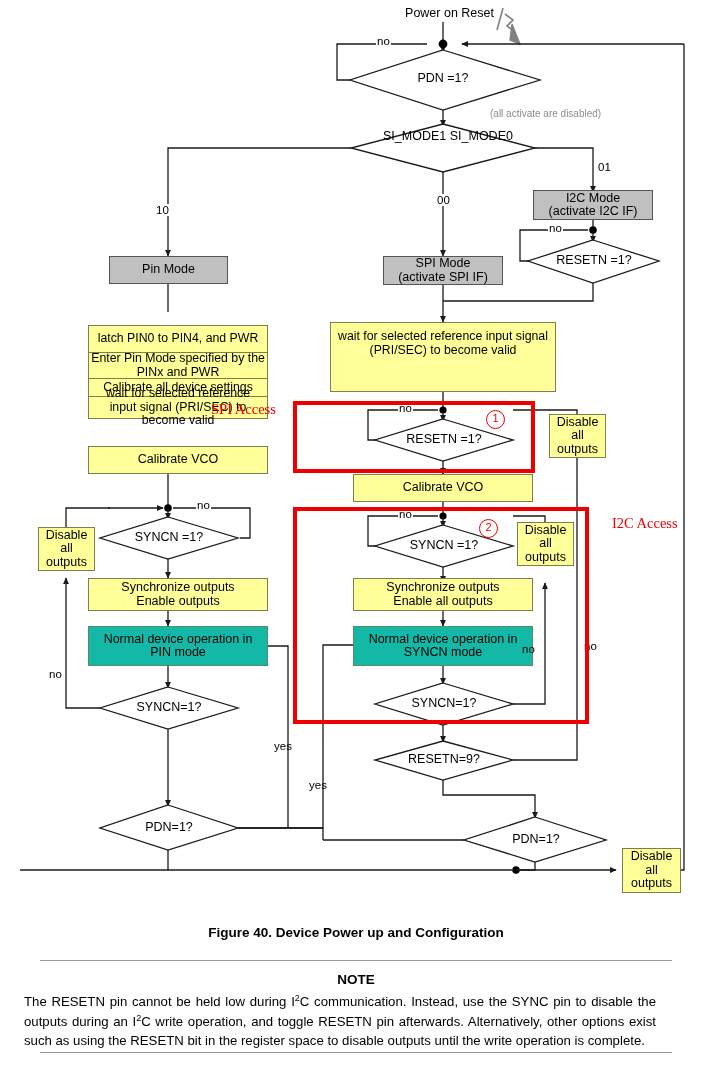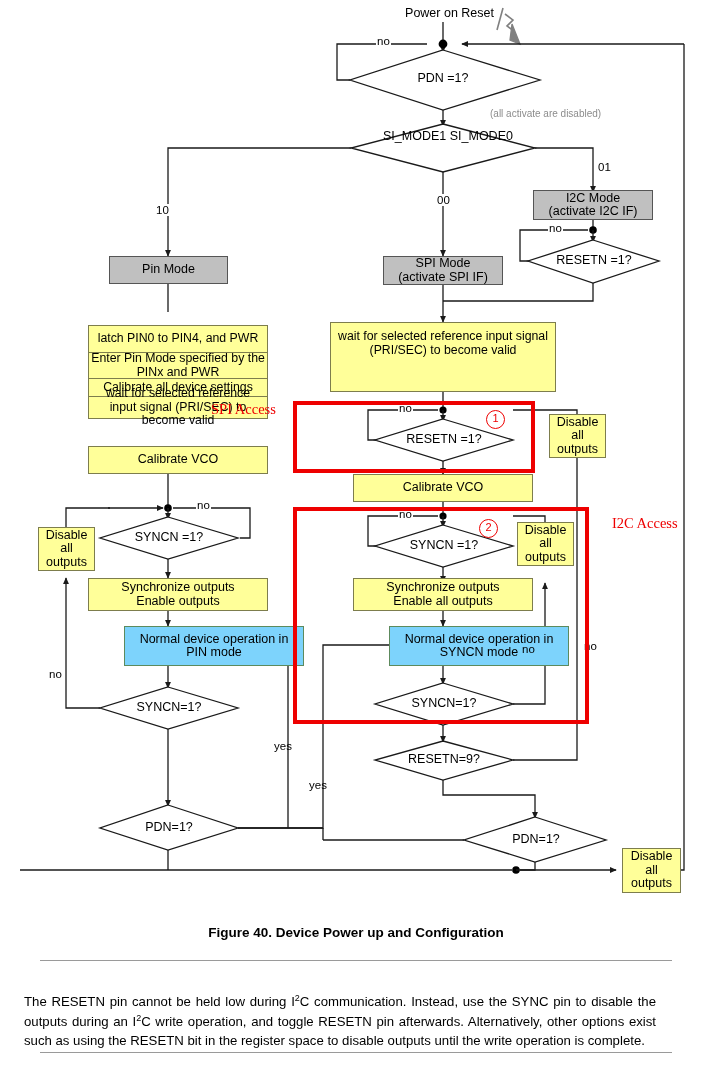--- a/index.html
+++ b/index.html
@@ -43,24 +43,23 @@
     background: #c0c0c0;
     border: 1px solid #555;
     font-size: 12.5px;
   }
   .node.yellow {
     background: #ffff99;
     border: 1px solid #7d7d4d;
     font-size: 12.5px;
   }
   .node.green {
-    background: #7dd3fc;
+    background: #14b8a6;
     border: 1px solid #5d8a5d;
     font-size: 12.5px;
-    margin-left: 36px;
   }
   .node span { display: block; width: 100%; padding: 0 2px; }
 
   
   .stack {
     position: absolute;
     box-sizing: border-box;
     border: 1px solid #7d7d4d;
     background: #ffff99;
     z-index: 5;
@@ -441,16 +440,17 @@
   <div class="redbox" style="left:293px; top:507px; width:288px; height:209px;"></div>
 
   <div class="redtext" style="left:211px; top:401px;">SPI Access</div>
   <div class="redtext" style="left:612px; top:515px;">I2C Access</div>
 
   <div class="circnum" style="left:486px; top:410px;">1</div>
   <div class="circnum" style="left:479px; top:519px;">2</div>
 
   <div id="caption">Figure 40.  Device Power up and Configuration</div>
   <div id="rule-top"></div>
+  <div id="note-title">NOTE</div>
   <div id="note-body"><span>The RESETN pin cannot be held low during I</span><sup>2</sup><span>C communication. Instead, use the SYNC pin to disable the outputs during an I</span><sup>2</sup><span>C write operation, and toggle RESETN pin afterwards. Alternatively, other options exist such as using the RESETN bit in the register space to disable outputs until the write operation is complete.</span></div>
   <div id="rule-bot"></div>
 
 </div>
 
 </body></html>

